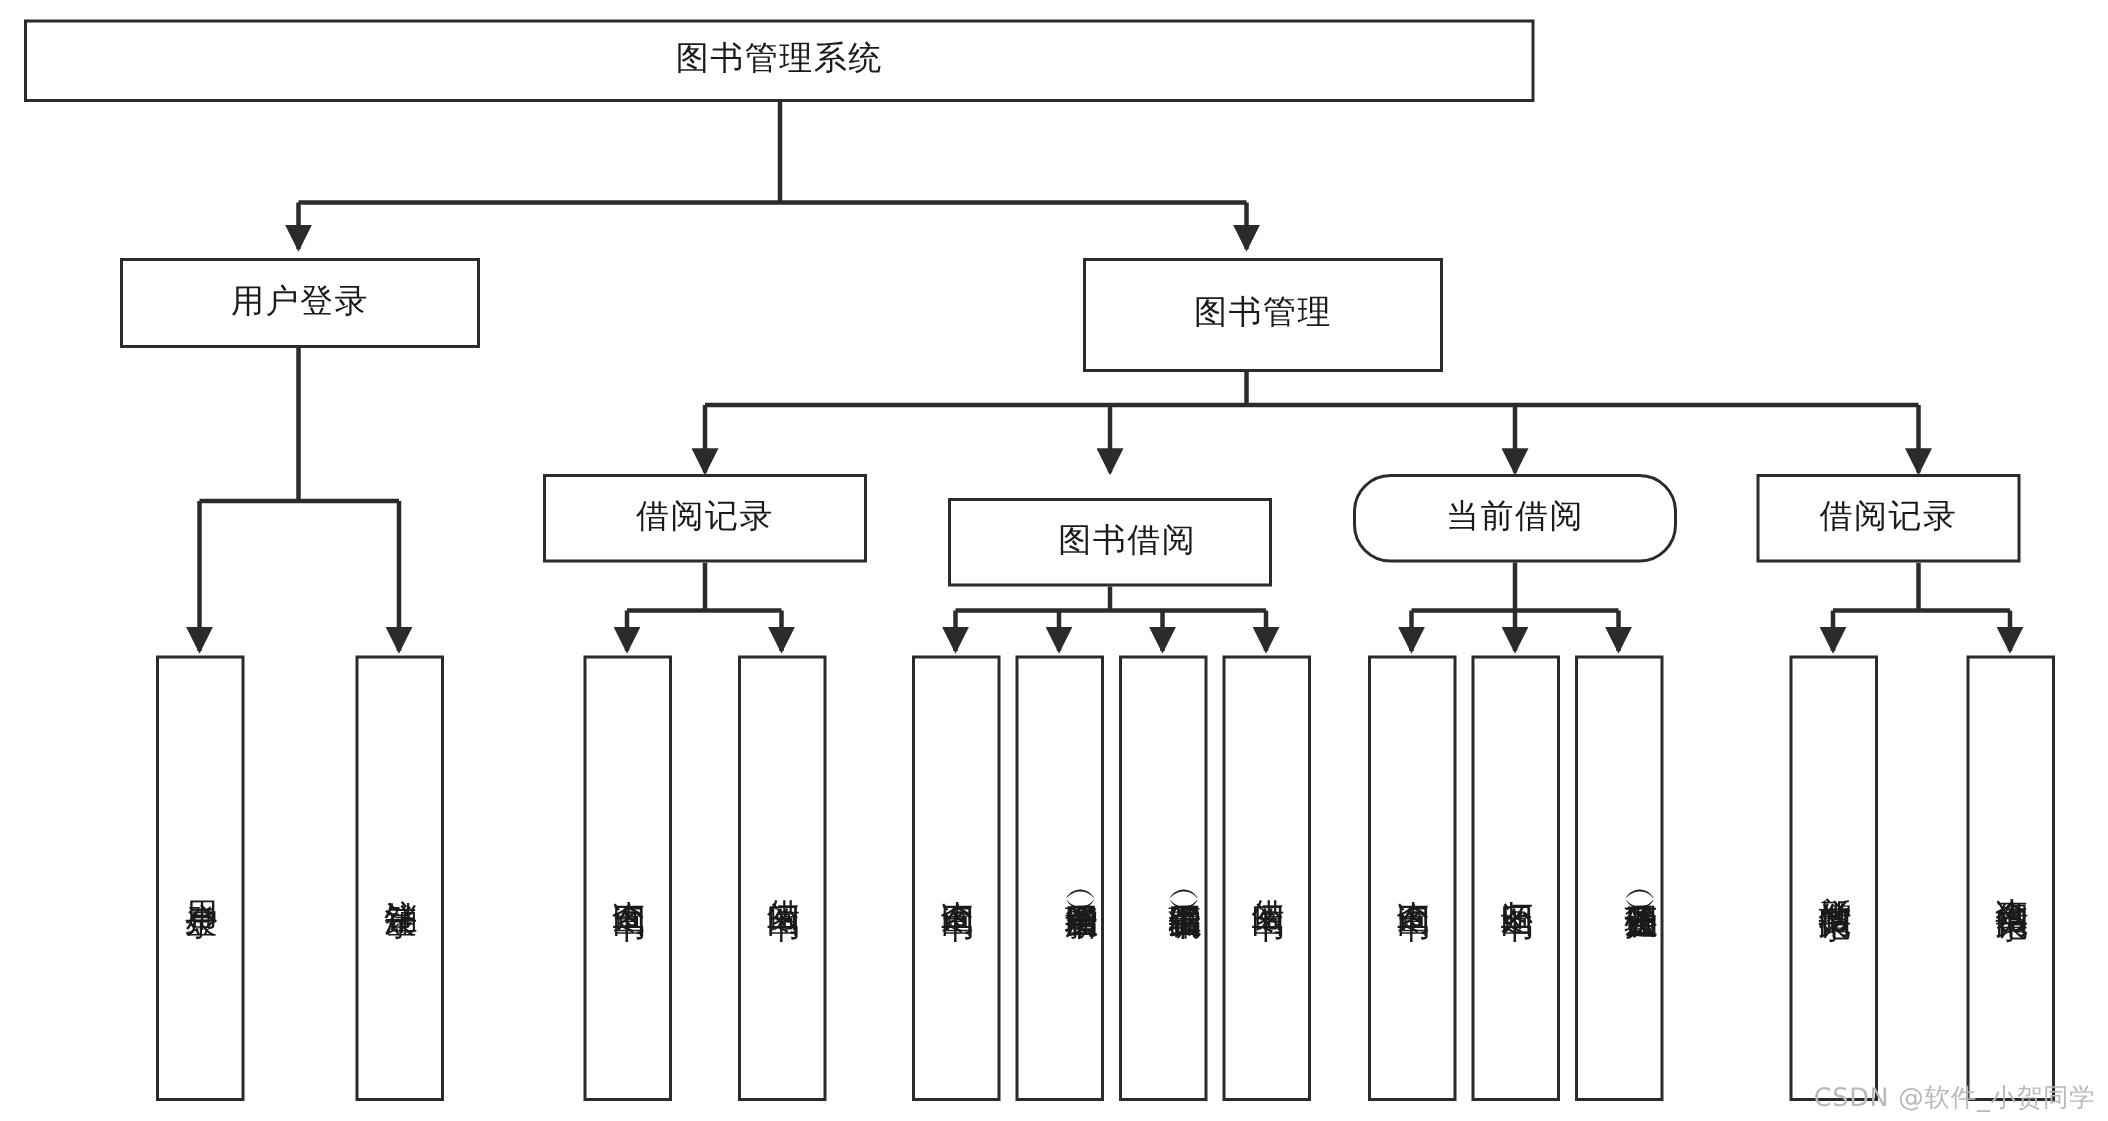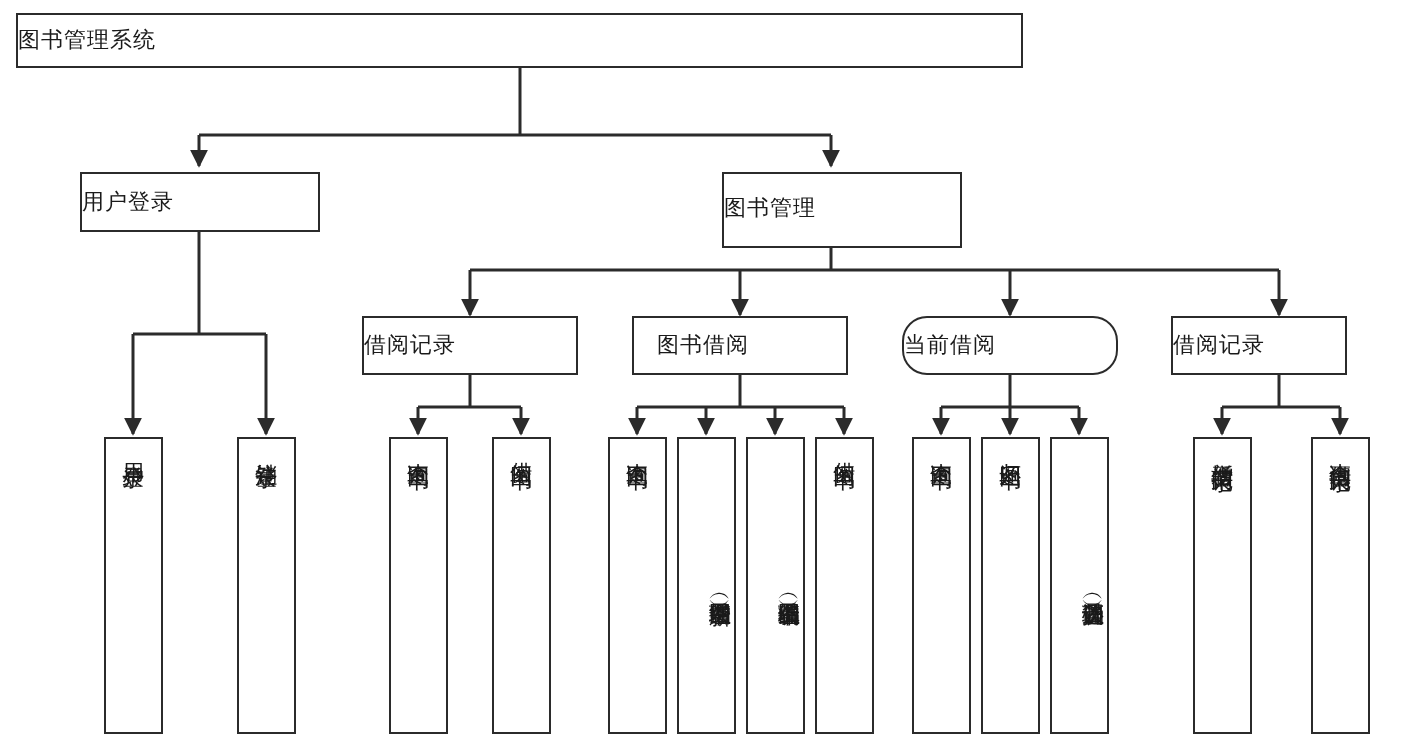--- a/index.html
+++ b/index.html
@@ -26,20 +26,21 @@
     height: 747px;
     pointer-events: none;
   }
   .node {
     position: absolute;
     box-sizing: border-box;
     background: #ffffff;
     border: 2px solid #2b2b2b;
     display: flex;
     align-items: center;
+    justify-content: center;
     color: #1a1a1a;
   }
   .node.horiz {
     font-size: 22px;
     letter-spacing: 1px;
     line-height: 1.2;
   }
   .node.vert {
     writing-mode: vertical-rl;
     text-orientation: upright;
@@ -135,21 +136,21 @@
   <div class="node horiz" style="left:80px; top:172px; width:240px; height:60px;">
     <span>用户登录</span>
   </div>
   <div class="node horiz" style="left:722px; top:172px; width:240px; height:76px;font-family:Liberation Mono, monospace;">
     <span>图书管理</span>
   </div>
 
   <div class="node horiz" style="left:362px; top:316px; width:216px; height:59px;">
     <span>借阅记录</span>
   </div>
-  <div class="node horiz" style="left:632px; top:316px; width:216px; height:59px;padding-left:23px;">
+  <div class="node horiz" style="left:632px; top:332px; width:216px; height:59px;padding-left:23px;">
     <span>图书借阅</span>
   </div>
   <div class="node horiz" style="left:902px; top:316px; width:216px; height:59px;border-radius:25px;">
     <span>当前借阅</span>
   </div>
   <div class="node horiz" style="left:1171px; top:316px; width:176px; height:59px;">
     <span>借阅记录</span>
   </div>
 
   <div class="node vert" style="left:104px; top:437px; width:59px; height:297px;">
@@ -189,14 +190,15 @@
     <span class="vtext">确认归还（管理员）</span>
   </div>
 
   <div class="node vert" style="left:1193px; top:437px; width:59px; height:297px;">
     <span class="vtext">新增借阅记录</span>
   </div>
   <div class="node vert" style="left:1311px; top:437px; width:59px; height:297px;">
     <span class="vtext">查询借阅记录</span>
   </div>
 
+  <div id="watermark">CSDN @软件_小贺同学</div>
 
 </div>
 
 </body></html>

